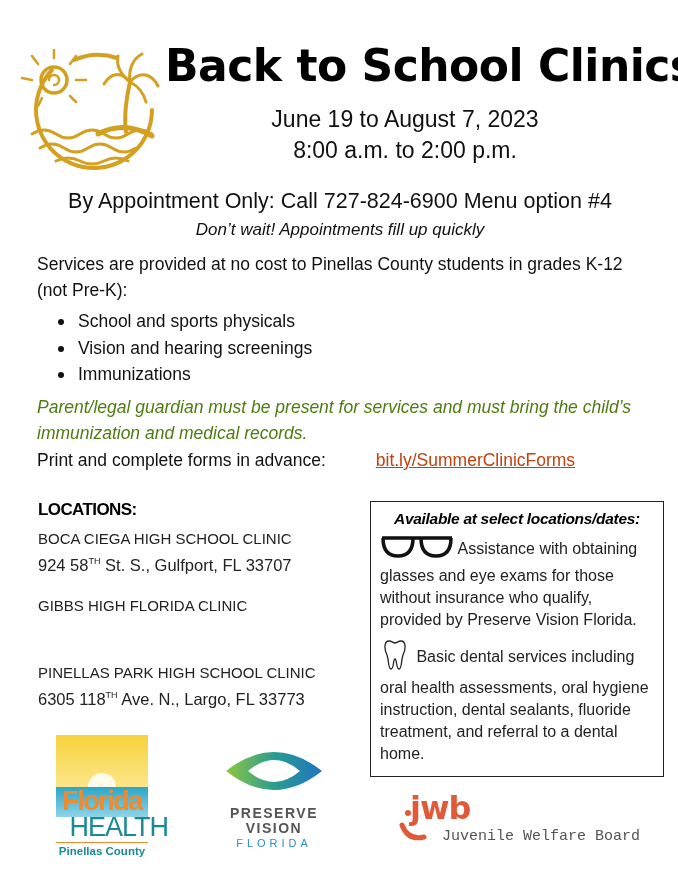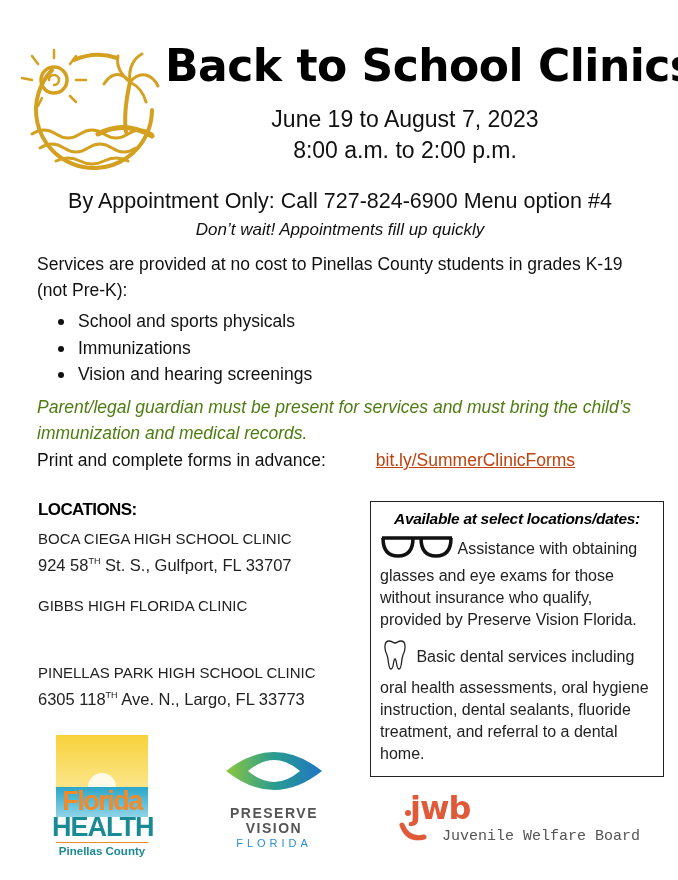--- a/index.html
+++ b/index.html
@@ -66,25 +66,25 @@
 
 <div class="abs title">Back to School Clinics</div>
 <div class="abs dates">
   <div>June 19 to August 7, 2023</div>
   <div>8:00 a.m. to 2:00 p.m.</div>
 </div>
 
 <div class="abs appt">By Appointment Only: Call 727-824-6900 Menu option #4</div>
 <div class="abs dontwait">Don’t wait! Appointments fill up quickly</div>
 
-<div class="abs services">Services are provided at no cost to Pinellas County students in grades K-19 (not Pre-K):</div>
+<div class="abs services">Services are provided at no cost to Pinellas County students in grades K-12 (not Pre-K):</div>
 <ul class="abs bullets">
   <li>School and sports physicals</li>
+  <li>Vision and hearing screenings</li>
   <li>Immunizations</li>
-  <li>Vision and hearing screenings</li>
 </ul>
 
 <div class="abs guardian">Parent/legal guardian must be present for services and must bring the child’s immunization and medical records.</div>
 <div class="abs print">
   <span>Print and complete forms in advance: </span><a>bit.ly/SummerClinicForms</a>
 </div>
 
 <div class="abs loc-head">LOCATIONS:</div>
 
 <div class="abs loc" style="top:526px;">
@@ -127,21 +127,21 @@
       <linearGradient id="sea" x1="0" y1="0" x2="0" y2="1">
           <stop offset="0" stop-color="#2aa6c8"></stop>
           <stop offset="1" stop-color="#8fd3e8"></stop>
         </linearGradient>
     </defs>
     <rect x="4" y="2" width="92" height="52" fill="url(#sky)"></rect>
     <circle cx="50" cy="54" r="14" fill="#fffbe8"></circle>
     <rect x="4" y="54" width="92" height="30" fill="url(#sea)"></rect>
   </svg>
   <div class="abs" style="left:0;top:54px;width:100px;text-align:center;font-family:'Liberation Sans',sans-serif;font-weight:bold;font-size:27px;letter-spacing:-1.5px;color:#f08a2a;line-height:28px;">Florida</div>
-  <div class="abs" style="left:0;top:80px;width:100px;text-align:right;font-family:'Liberation Sans',sans-serif;font-weight:bold;font-size:27px;letter-spacing:-1px;color:#1a8a94;line-height:28px;">HEALTH</div>
+  <div class="abs" style="left:16px;top:80px;width:100px;text-align:right;font-family:'Liberation Sans',sans-serif;font-weight:normal;font-size:27px;letter-spacing:-1px;color:#1a8a94;line-height:28px;">HEALTH</div>
   <div class="abs" style="left:4px;top:109px;width:92px;height:1px;background:#f08a2a;"></div>
   <div class="abs" style="left:0;top:112px;width:100px;text-align:center;font-family:'Liberation Sans',sans-serif;font-weight:bold;font-size:11.5px;color:#1a8a94;">Pinellas County</div>
 </div>
 
 <div class="abs pvf">
   <svg width="108" height="52" viewBox="0 0 108 52">
     <defs>
       <linearGradient id="eye" x1="0" y1="0" x2="1" y2="0">
           <stop offset="0" stop-color="#8cc63f"></stop>
           <stop offset="0.5" stop-color="#2a9d8f"></stop>

